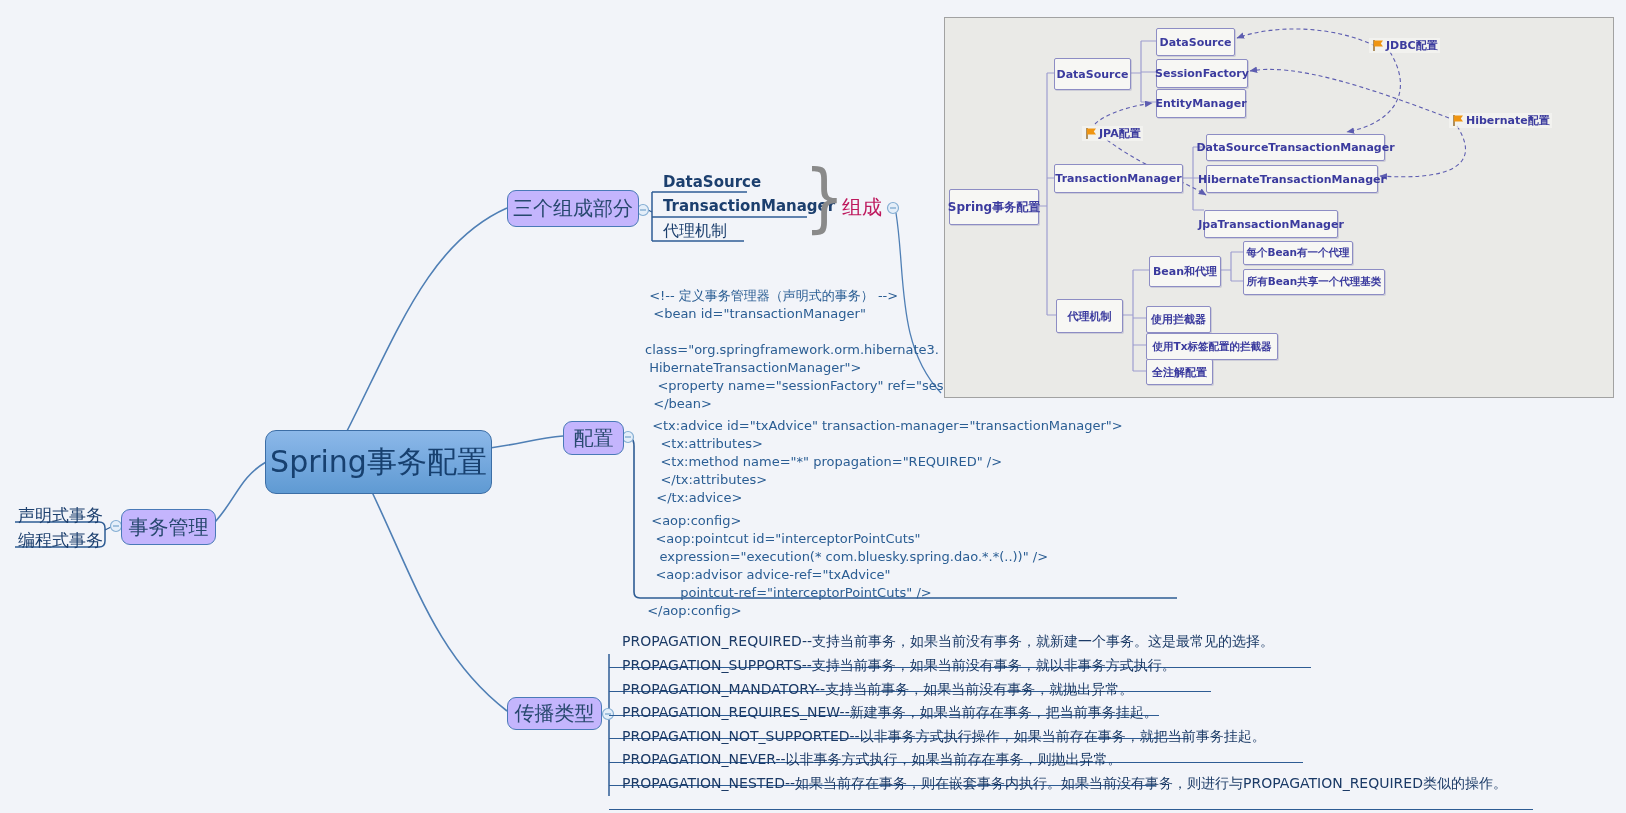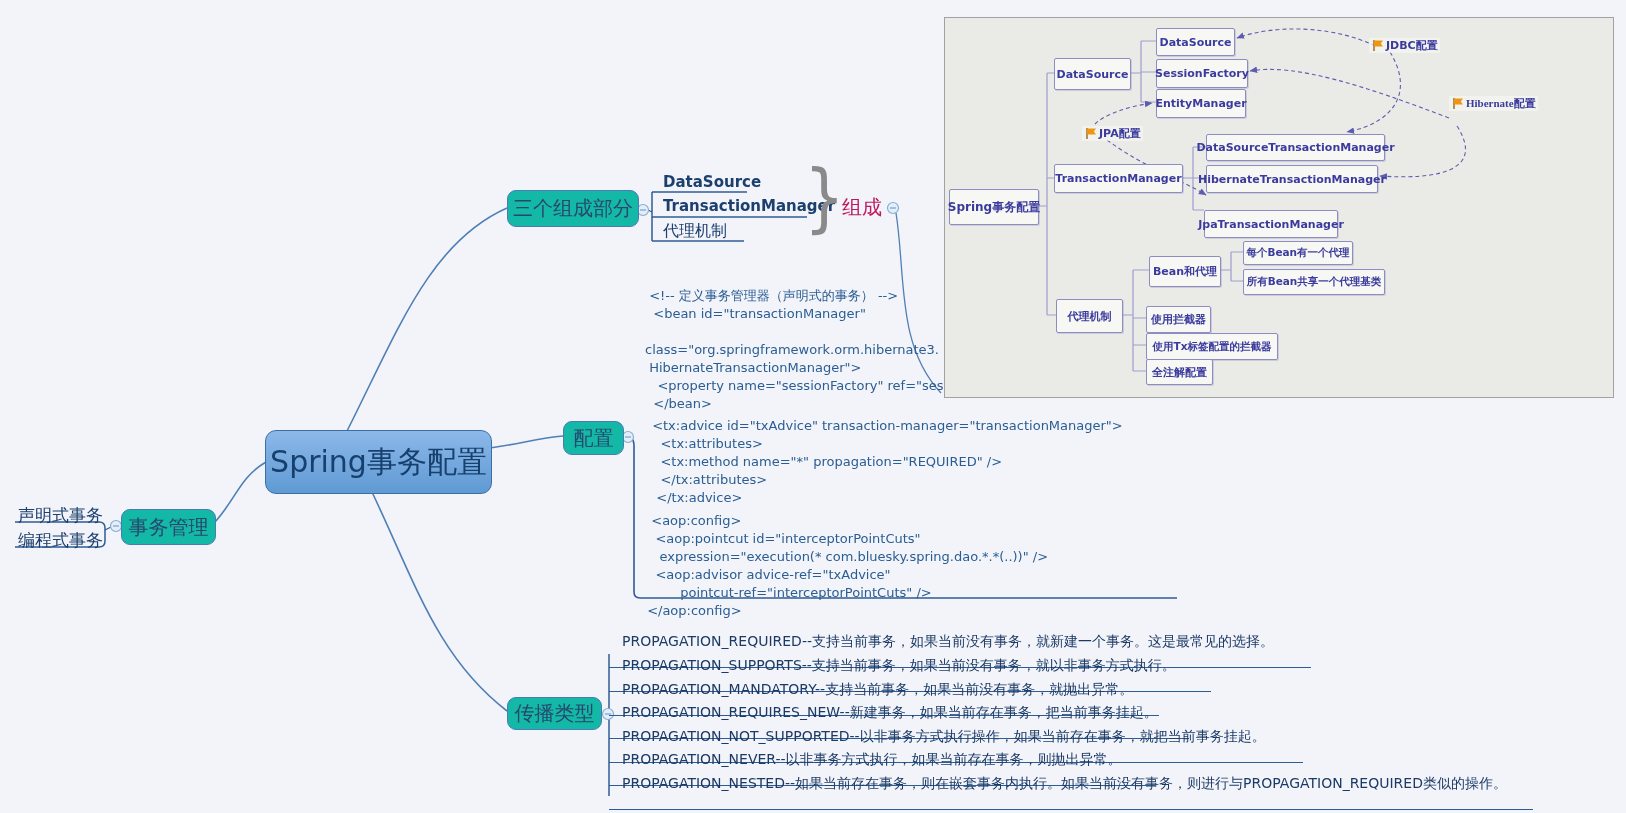--- a/index.html
+++ b/index.html
@@ -4,21 +4,21 @@
 <style>
   html,body{margin:0;padding:0;}
   body{
     width:1626px;height:813px;position:relative;overflow:hidden;
     background:#f2f4f9;
     font-family:"DejaVu Sans", sans-serif;
   }
   svg.wire{position:absolute;left:0;top:0;pointer-events:none;z-index:1;}
   .node{
     position:absolute;z-index:2;display:flex;align-items:center;justify-content:center;
-    background:#14b8a6;border:1.4px solid #4a7ab8;border-radius:9px;
+    background:#c4b5fd;border:1.4px solid #4a7ab8;border-radius:9px;
     color:#27486e;font-family:"DejaVu Serif", serif;
   }
   .central{
     background:linear-gradient(#8cb8e9,#5f9ad3);
     border:1.6px solid #3c6ea6;border-radius:11px;
     color:#17406f;font-size:30px;font-family:"DejaVu Sans", sans-serif;
   }
   .leaf{
     position:absolute;z-index:2;color:#1c3f6e;white-space:nowrap;
   }
@@ -208,20 +208,20 @@
       </svg>
     <span>JDBC配置</span>
   </div>
   <div class="iflag" style="left:137px;top:108px;">
     <svg width="13" height="13">
         <path d="M3 1 V12" stroke="#8a5a10" stroke-width="1.3"></path>
         <polygon points="3,1.5 12,1.5 9.8,4.5 12,7.5 3,7.5" fill="#ef9512"></polygon>
       </svg>
     <span>JPA配置</span>
   </div>
-  <div class="iflag" style="left:504px;top:78px;font-family:Liberation Serif, serif;">
+  <div class="iflag" style="left:504px;top:95px;">
     <svg width="13" height="13">
         <path d="M3 1 V12" stroke="#8a5a10" stroke-width="1.3"></path>
         <polygon points="3,1.5 12,1.5 9.8,4.5 12,7.5 3,7.5" fill="#ef9512"></polygon>
       </svg>
     <span>Hibernate配置</span>
   </div>
 </div>
 
 </body></html>

